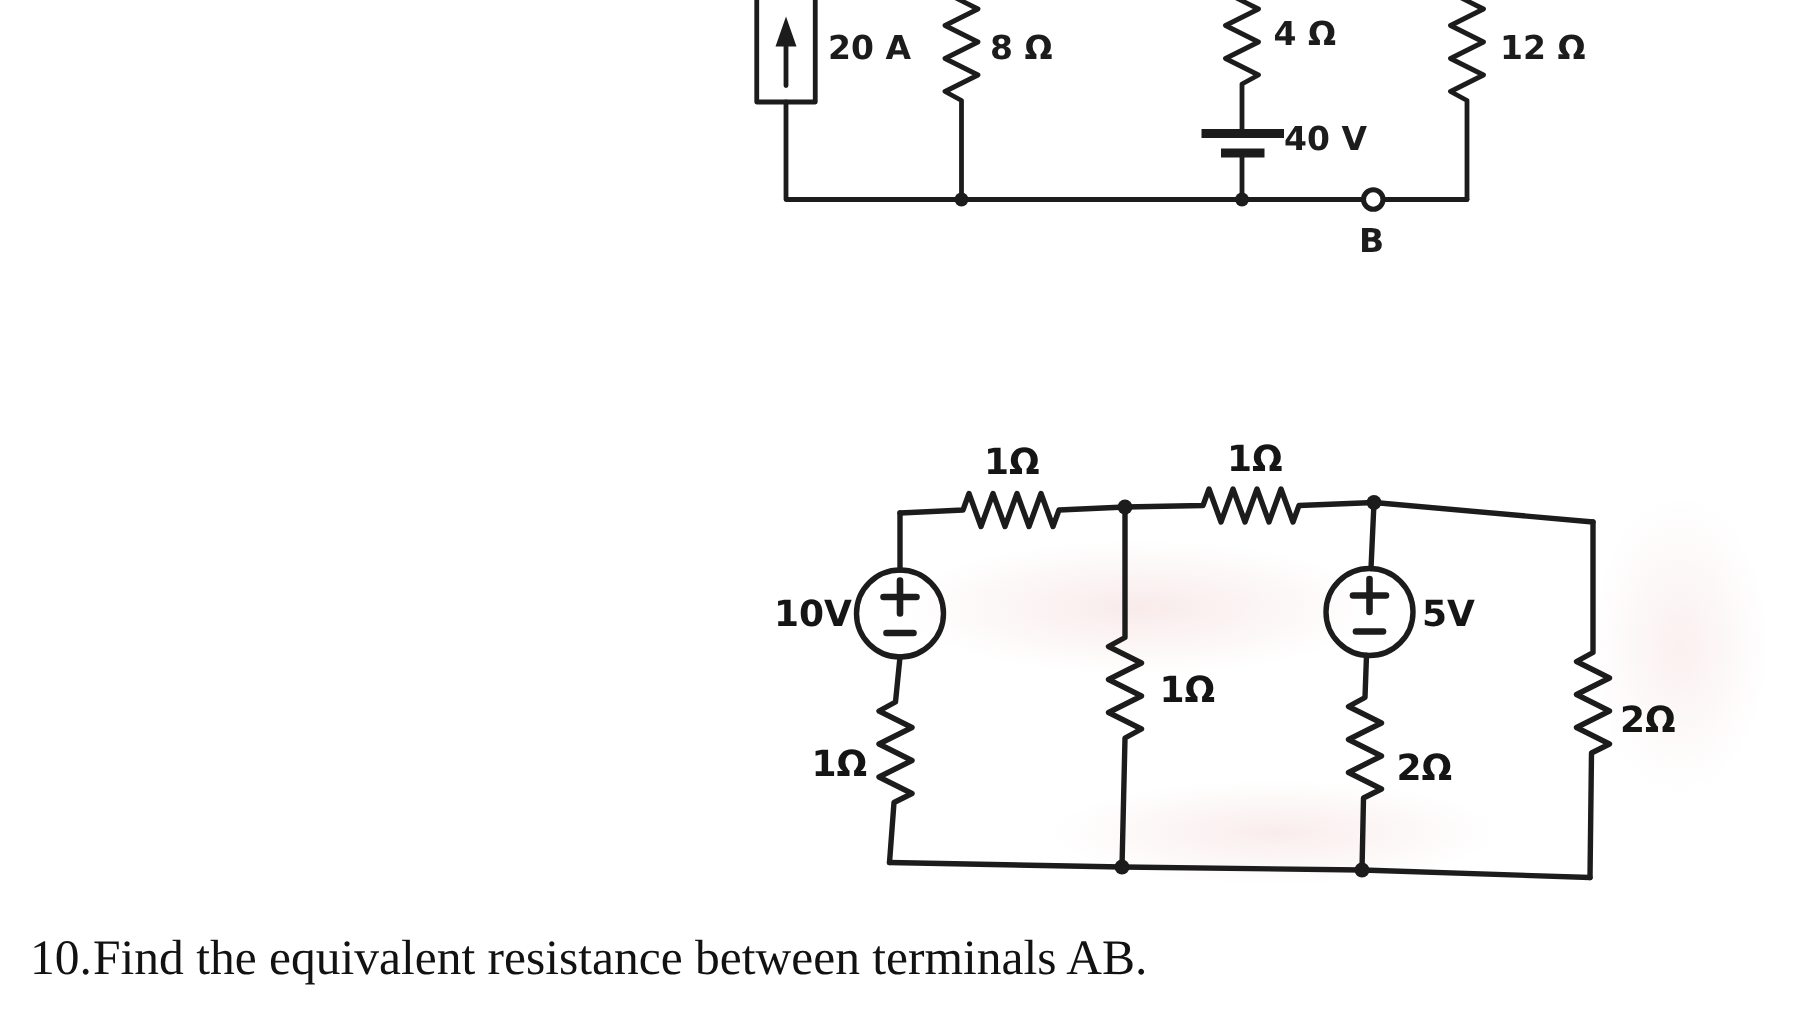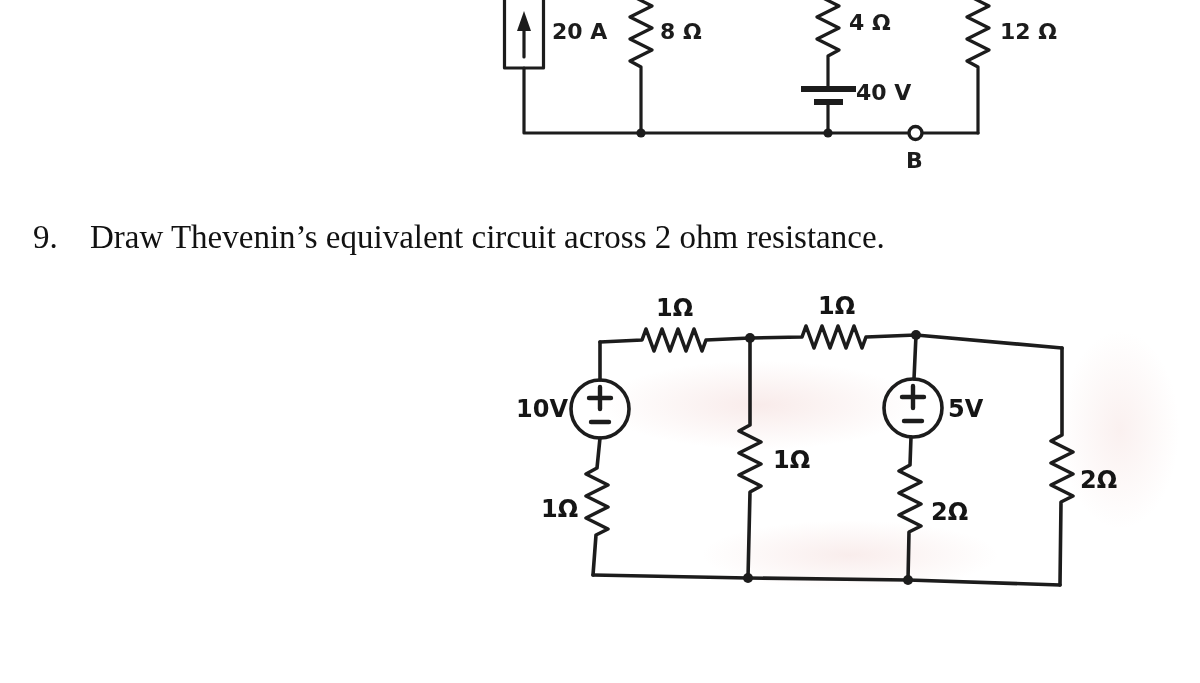--- a/index.html
+++ b/index.html
@@ -58,23 +58,20 @@
     <text class="clabel" x="849" y="30">4 Ω</text>
     <text class="clabel" x="856" y="100">40 V</text>
 
     <path class="wire w1" d="M 978,-16 L 967,-5 L 989,6 L 967,17 L 989,28 L 967,39 L 989,50 L 967,61 L 978,67 L 978,133"></path>
     <text class="clabel" x="1000" y="39">12 Ω</text>
 
     <circle class="term" cx="915.5" cy="133" r="6.5"></circle>
     <text class="clabel" x="906" y="168">B</text>
   </svg>
 
-  <div class="problem" style="left:33px;top:221px;">
-    <span class="num" style="width:57px;">9.</span><span>Draw Thevenin’s equivalent circuit across 2 ohm resistance.</span>
-  </div>
 
   <svg style="top:270px;" width="1200" height="350" viewBox="0 0 1200 350">
 
     <polyline class="wire w2" points="600,72 642,70 646,59 654,81 662,59 670,81 678,59 686,81 694,59 702,81 706,70
               750,68 802,67 806,56 814,78 822,56 830,78 838,56 846,78 854,56 862,78 866,67
               916,65 1062,78"></polyline>
     <text class="clabel2" x="656" y="46">1Ω</text>
     <text class="clabel2" x="818" y="44">1Ω</text>
 
     <path class="wire w2" d="M 600,72 L 600,110"></path>
@@ -103,14 +100,17 @@
     <text class="clabel2" x="948" y="147">5V</text>
     <path class="wire w2" d="M 911,167 L 910,195 L 899,201 L 921,212 L 899,223 L 921,234 L 899,245 L 921,256 L 909,262 L 908,310"></path>
     <circle class="node" cx="916" cy="65" r="5"></circle>
     <circle class="node" cx="908" cy="310" r="5"></circle>
     <text class="clabel2" x="931" y="250">2Ω</text>
 
     <path class="wire w2" d="M 1062,78 L 1062,165 L 1051,171 L 1073,182 L 1051,193 L 1073,204 L 1051,215 L 1073,226 L 1061,232 L 1060,315"></path>
     <text class="clabel2" x="1080" y="218">2Ω</text>
   </svg>
 
+  <div class="problem" style="left:20px;top:623px;">
+    <span class="num" style="width:42px;">10.</span><span>Find the equivalent resistance between terminals AB.</span>
+  </div>
 
 </div>
 
 </body></html>

